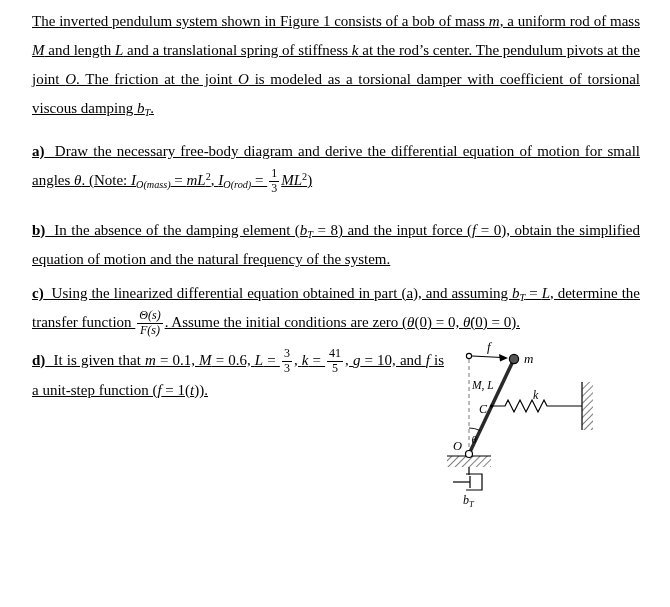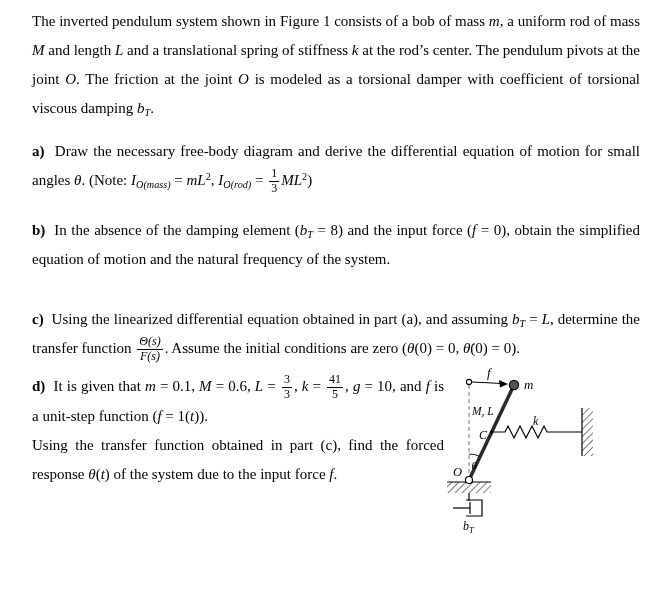--- a/index.html
+++ b/index.html
@@ -3,36 +3,36 @@
 <meta charset="utf-8">
 <style>
   * { margin:0; padding:0; box-sizing:border-box; }
   html, body { background:#ffffff; }
   body {
     width:670px; height:607px; overflow:hidden;
     font-family:"Liberation Serif","DejaVu Serif",serif;
     font-size:15px; color:#000;
   }
   .page { padding:7px 30px 0 32px; }
-  .para { line-height:29px; text-align:justify; }
+  .para { line-height:29px; text-align:justify;text-decoration:underline; }
   .it { font-style:italic; }
   .bd { font-weight:bold; }
   sub, sup { font-size:0.68em; line-height:0; }
   sub { vertical-align:-0.3em; }
   sup { vertical-align:0.5em; }
   .frac {
     display:inline-flex; flex-direction:column; align-items:center;
     vertical-align:middle; font-size:0.8em; line-height:1.15;
     margin:0 2px; text-align:center;
   }
   .frac .fnum { border-bottom:1px solid currentColor; padding:0 2px; }
   .frac .fden { padding:0 2px; }
   .part-a { margin-top:14px; }
   .part-b { margin-top:20px; }
-  .part-c { margin-top:31px; }
+  .part-c { margin-top:5px; }
   .part-d { margin-top:8px; position:relative; }
   .part-d .para { width:412px; }
   .figure { position:absolute; top:-4px; right:-10px; width:205px; height:172px; }
   svg text { font-family:"Liberation Serif","DejaVu Serif",serif; }
 </style>
 </head>
 <body>
 
 <div class="page">
 
@@ -102,16 +102,15 @@
       </svg>
     </div>
 
     <p class="para"><span class="bd">d)</span><span>&nbsp; It is given that </span><span class="it">m</span><span> = 0.1, </span><span class="it">M</span><span> = 0.6, </span><span class="it">L</span><span> = </span><span class="frac">
           <span class="fnum">3</span>
           <span class="fden">3</span>
         </span><span>, </span><span class="it">k</span><span> = </span><span class="frac">
           <span class="fnum">41</span>
           <span class="fden">5</span>
         </span><span>, </span><span class="it">g</span><span> = 10, and </span><span class="it">f</span><span> is a unit-step function (</span><span class="it">f</span><span> = 1(</span><span class="it">t</span><span>)).</span></p>
-    <p class="para"><span>Using the transfer function obtained in part (c), find the forced response </span><span class="it">θ</span><span>(</span><span class="it">t</span><span>) of the system due to the input force </span><span class="it">f</span><span>.</span></p>
   </div>
 
 </div>
 
 </body></html>

